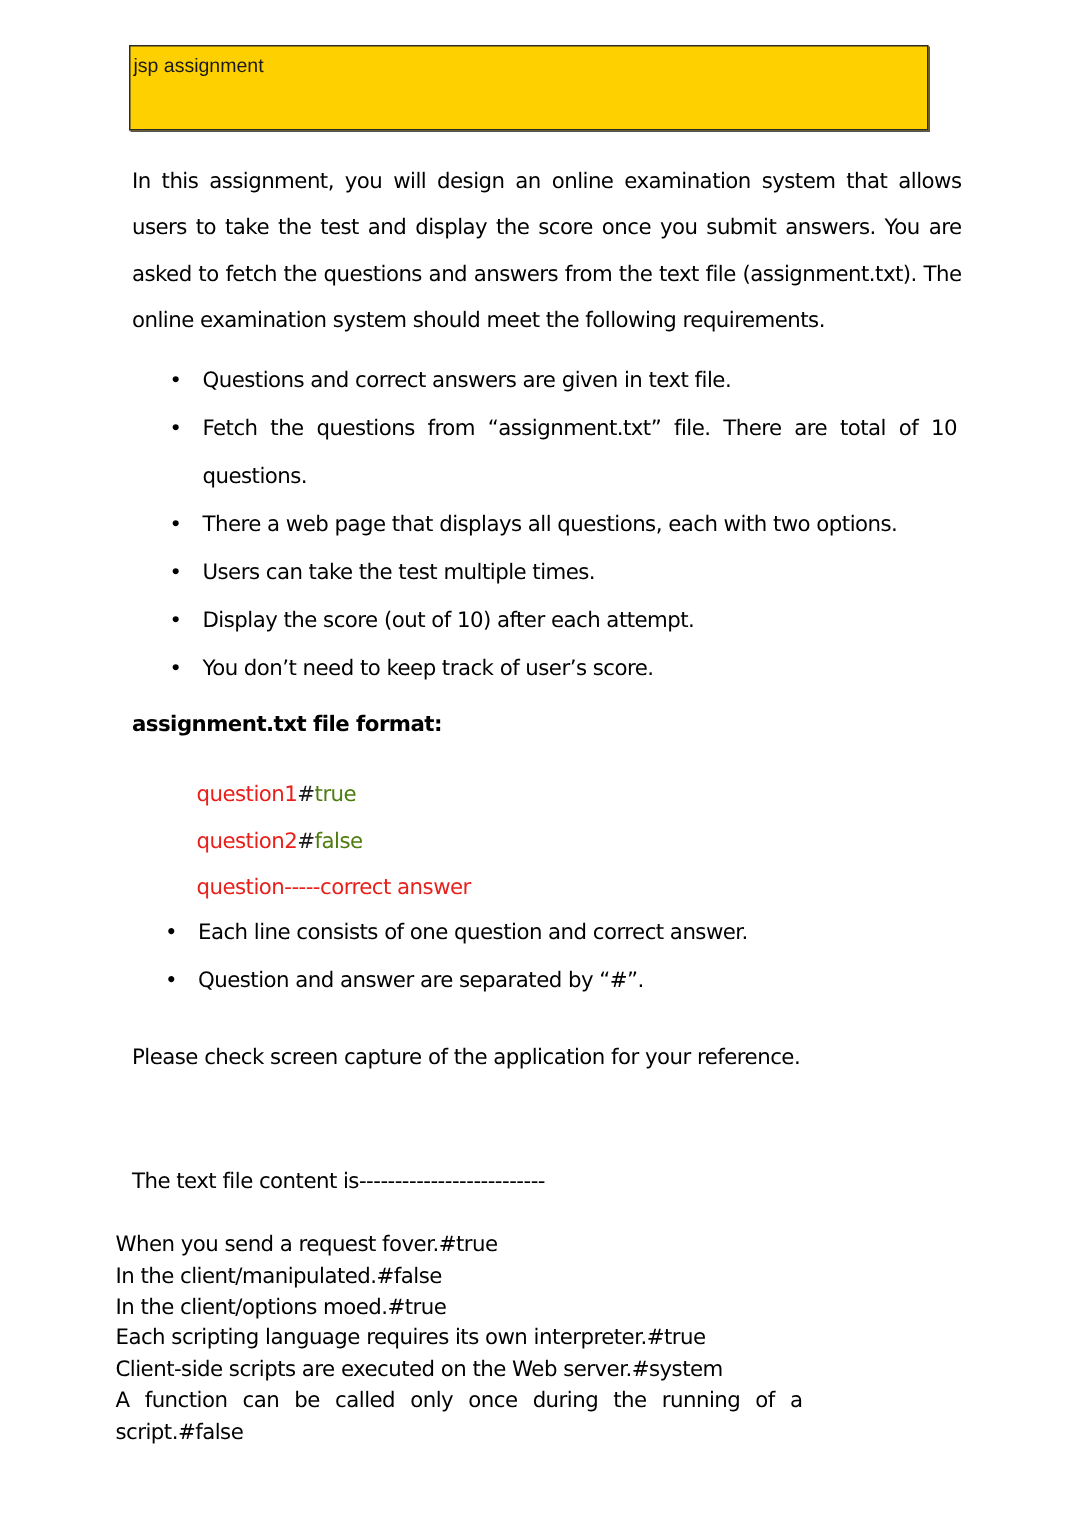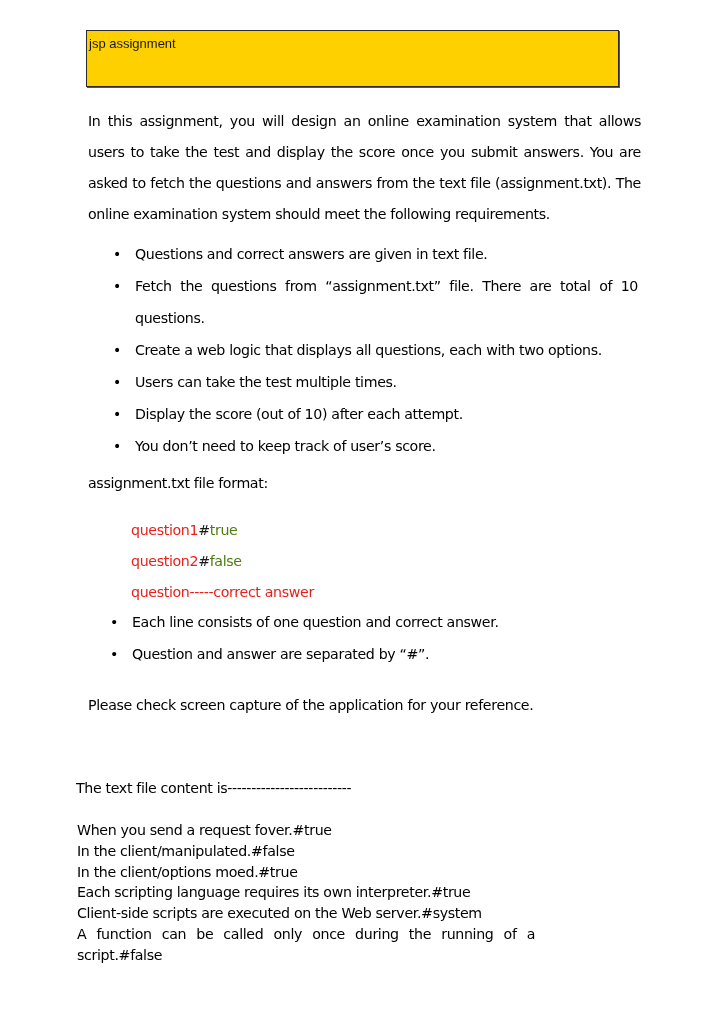--- a/index.html
+++ b/index.html
@@ -73,21 +73,21 @@
     .req-list li .bullet {
       position: absolute;
       left: 25px;
       top: 0;
       font-size: 14px;
     }
     .heading-bold {
       position: absolute;
       left: 88px;
       top: 475px;
-      font-weight: normal;
+      font-weight: bold;
     }
     .format-block {
       position: absolute;
       left: 131px;
       top: 515px;
     }
     .format-line {
       line-height: 31px;
       height: 31px;
       white-space: nowrap;
@@ -116,21 +116,21 @@
     }
     .reference {
       position: absolute;
       left: 88px;
       top: 673px;
       line-height: 28px;
       margin-top: 18px;
     }
     .file-header {
       position: absolute;
-      left: 76px;
+      left: 88px;
       top: 777px;
       line-height: 22px;
       white-space: nowrap;
     }
     .file-lines {
       position: absolute;
       left: 77px;
       top: 820px;
       width: 458px;
     }
@@ -159,21 +159,21 @@
     <li>
       <span class="bullet">•</span>
       <span>Questions and correct answers are given in text file.</span>
     </li>
     <li>
       <span class="bullet">•</span>
       <span>Fetch the questions from “assignment.txt” file. There are total of 10 questions.</span>
     </li>
     <li>
       <span class="bullet">•</span>
-      <span>Create a web logic that displays all questions, each with two options.</span>
+      <span>There a web page that displays all questions, each with two options.</span>
     </li>
     <li>
       <span class="bullet">•</span>
       <span>Users can take the test multiple times.</span>
     </li>
     <li>
       <span class="bullet">•</span>
       <span>Display the score (out of 10) after each attempt.</span>
     </li>
     <li>

